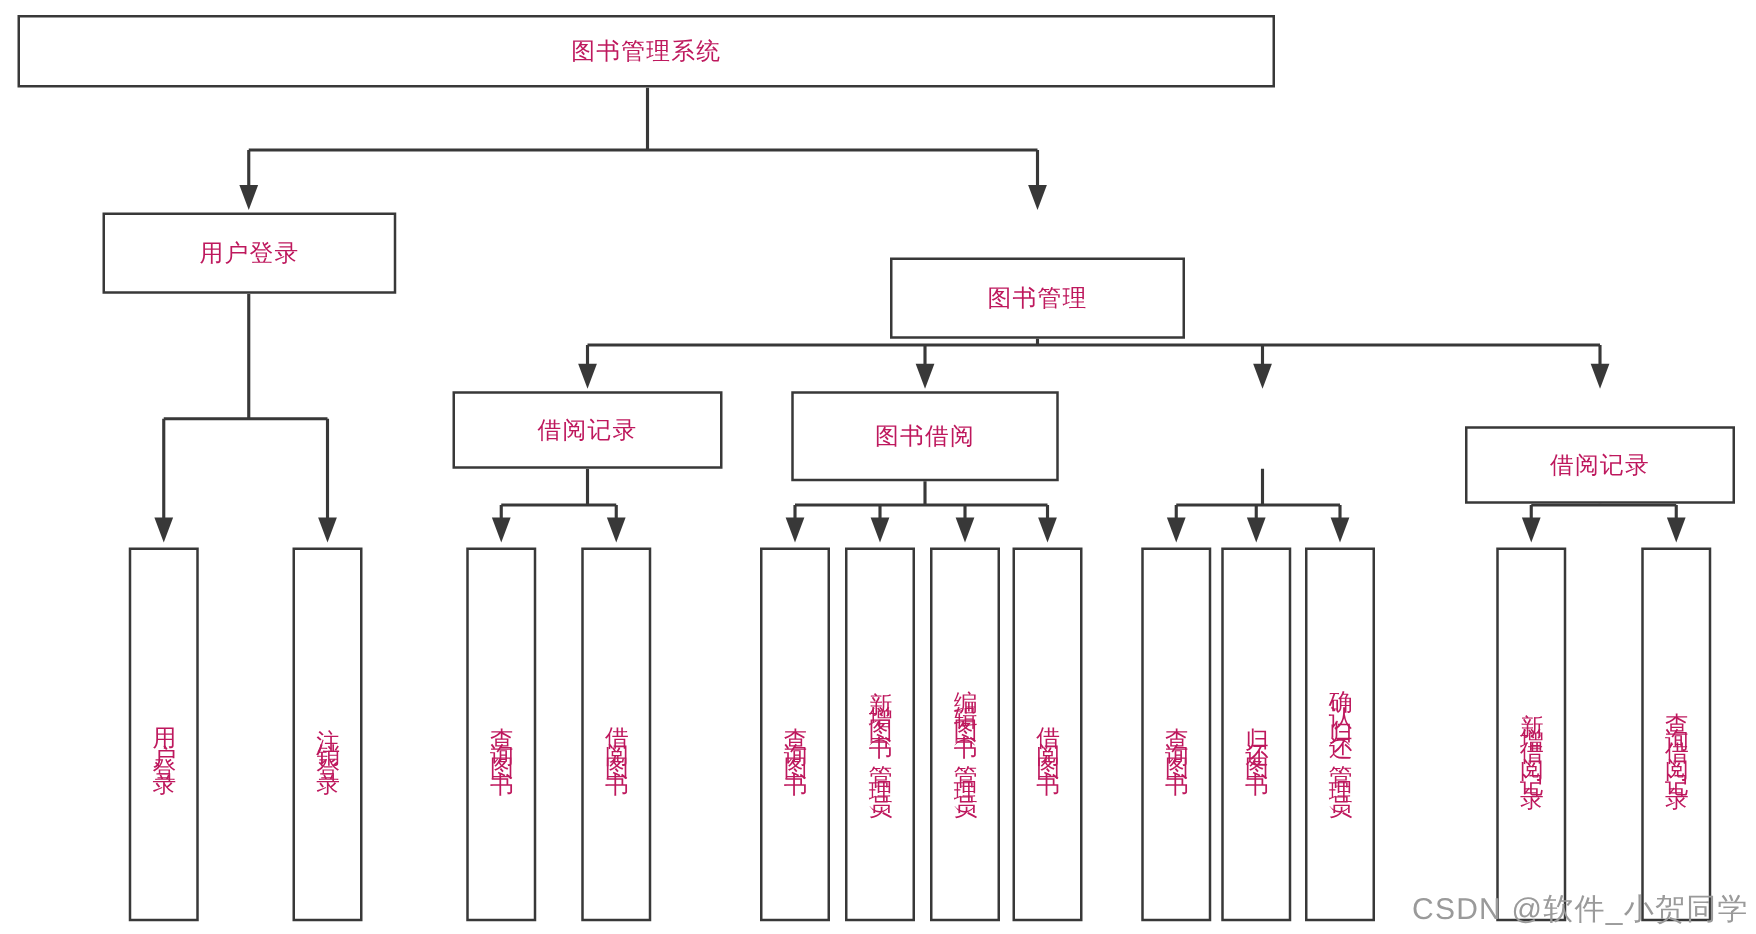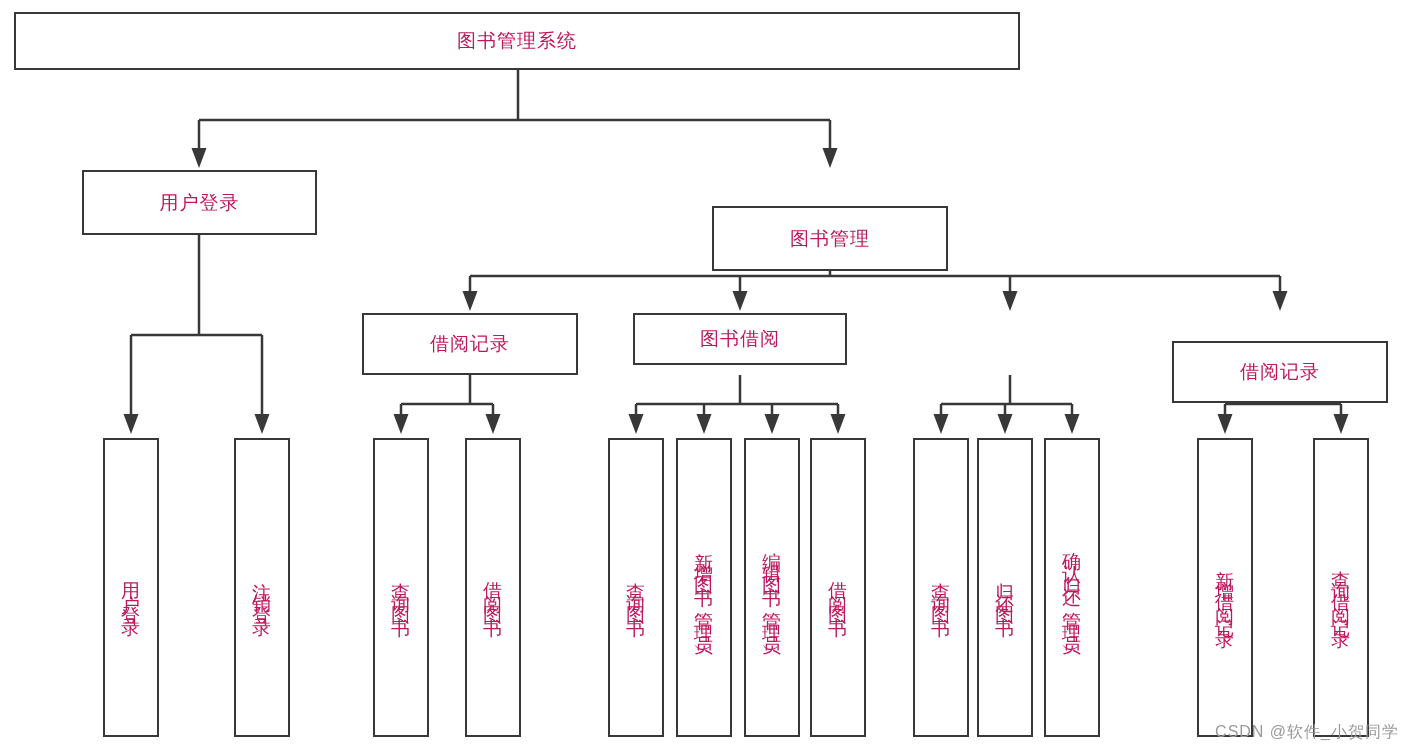--- a/index.html
+++ b/index.html
@@ -35,21 +35,21 @@
     text-orientation: mixed;
     line-height: 1;
     letter-spacing: 12px;
     font-size: 19px;
     padding-top: 6px;
   }
   .watermark {
     position: absolute;
     right: 6px;
     bottom: 4px;
-    font-size: 16px;
+    font-size: 24px;
     color: #9a9a9a;
     letter-spacing: 1px;
     z-index: 3;
     white-space: nowrap;
   }
 </style>
 </head>
 <body>
 
 <div class="canvas">
@@ -86,21 +86,21 @@
       <polygon points="1333.5,414 1348.5,414 1341,434"></polygon>
     </g>
   </svg>
 
   <div class="node" style="left:14px; top:12px; width:1006px; height:58px;">图书管理系统</div>
 
   <div class="node" style="left:82px; top:170px; width:235px; height:65px;">用户登录</div>
   <div class="node" style="left:712px; top:170px; width:236px; height:65px;margin-top:36px;">图书管理</div>
 
   <div class="node" style="left:362px; top:313px; width:216px; height:62px;">借阅记录</div>
-  <div class="node" style="left:633px; top:313px; width:214px; height:52px;">图书借阅</div>
+  <div class="node" style="left:633px; top:313px; width:214px; height:72px;">图书借阅</div>
   <div class="node" style="left:1172px; top:313px; width:216px; height:62px;margin-top:28px;">借阅记录</div>
 
   <div class="node leaf" style="left:103px; top:438px; width:56px; height:299px;">用户登录</div>
   <div class="node leaf" style="left:234px; top:438px; width:56px; height:299px;">注销登录</div>
 
   <div class="node leaf" style="left:373px; top:438px; width:56px; height:299px;">查询图书</div>
   <div class="node leaf" style="left:465px; top:438px; width:56px; height:299px;">借阅图书</div>
 
   <div class="node leaf" style="left:608px; top:438px; width:56px; height:299px;">查询图书</div>
   <div class="node leaf" style="left:676px; top:438px; width:56px; height:299px;">新增图书（管理员）</div>

